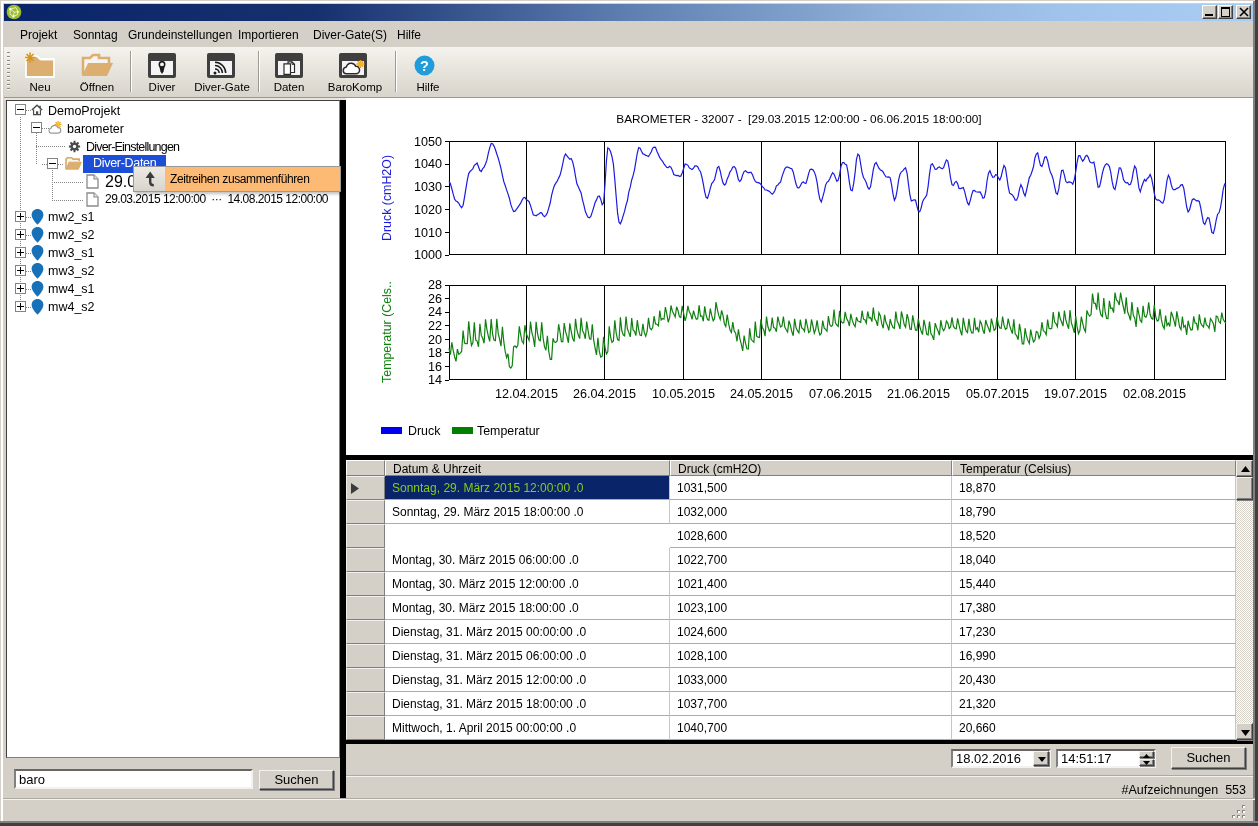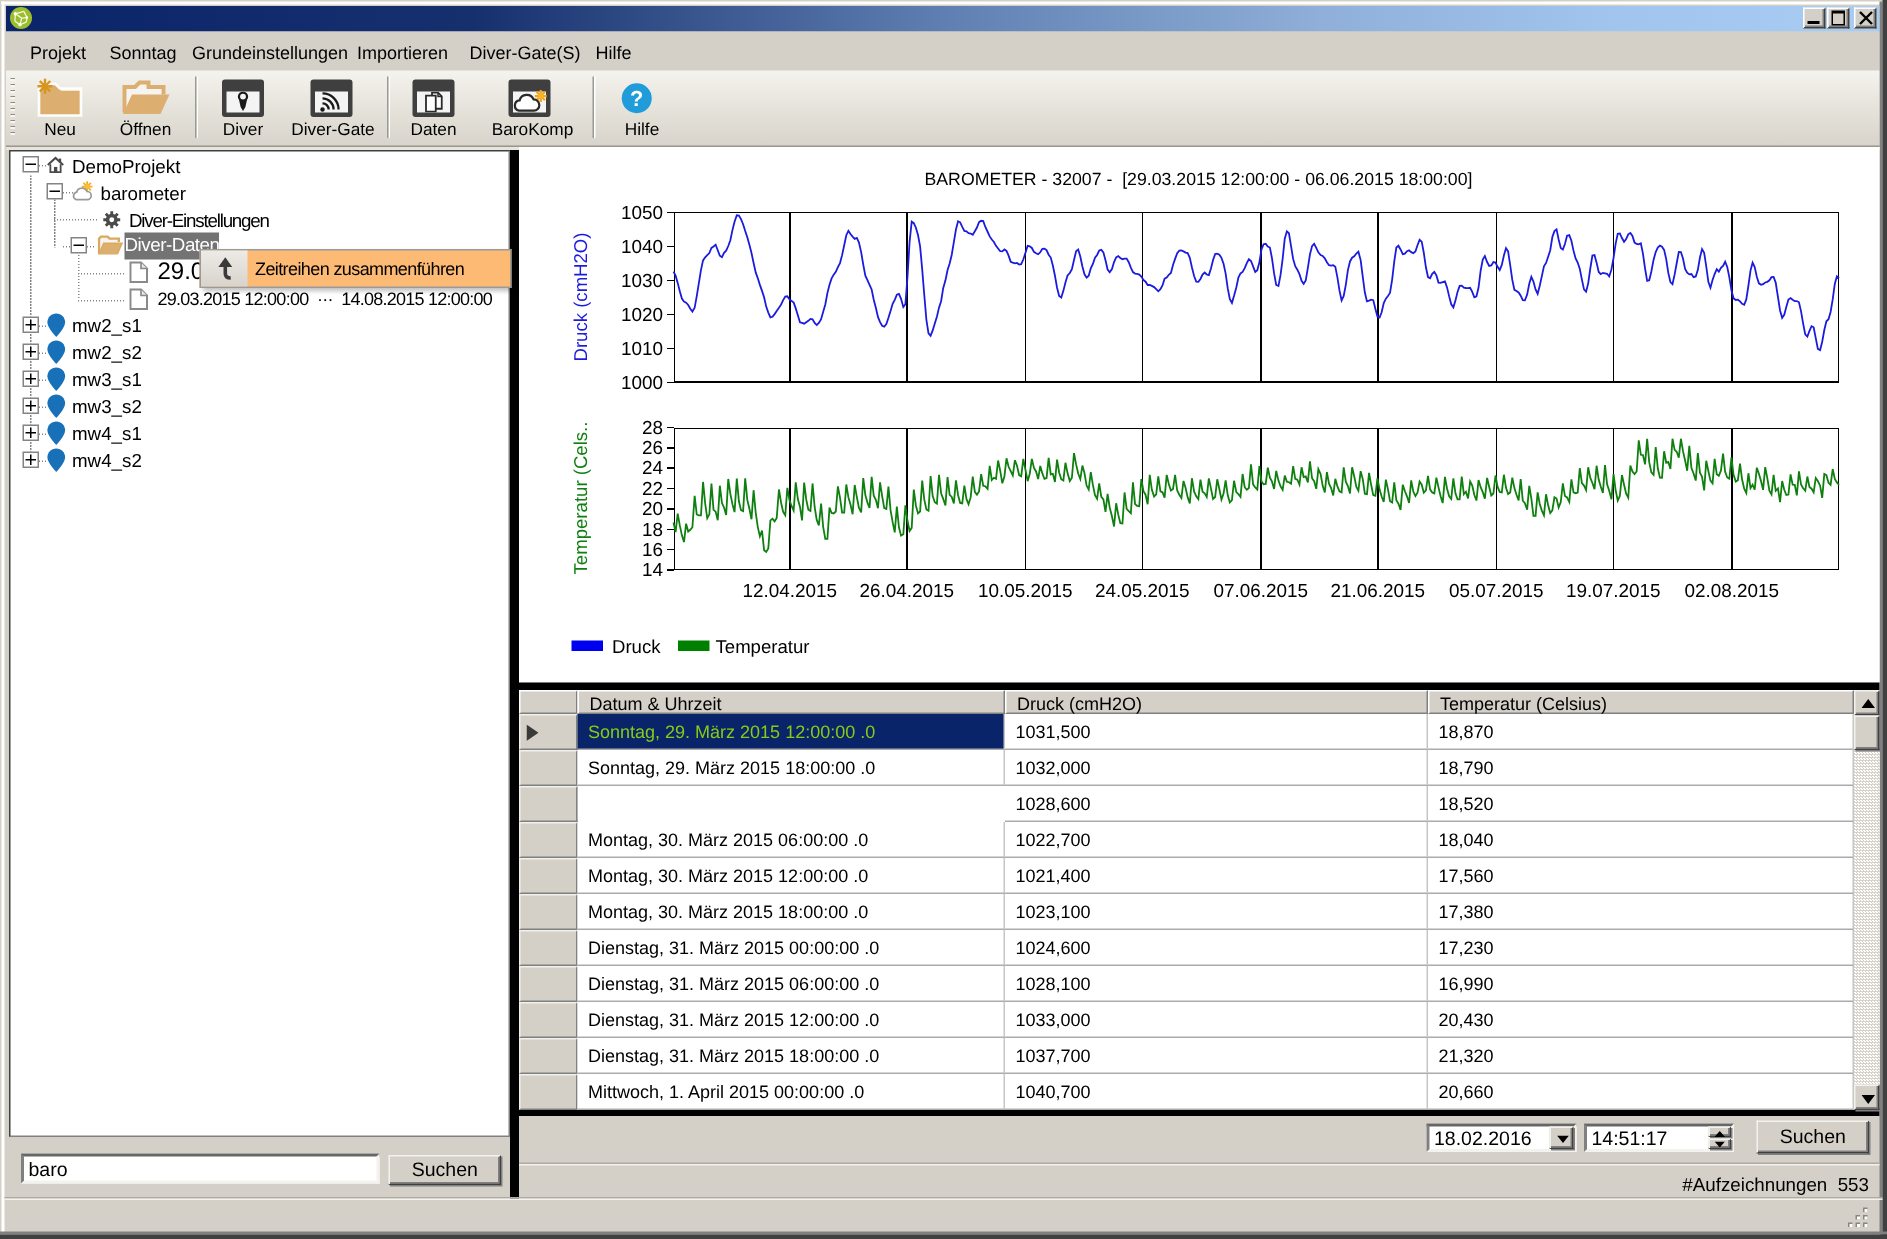--- a/index.html
+++ b/index.html
@@ -245,21 +245,21 @@
  <use href="#pin" y="18"></use>
     <use href="#pin" y="36"></use>
     <use href="#pin" y="54"></use>
     <use href="#pin" y="72"></use>
     <use href="#pin" y="90"></use>
 </svg>
 
 <div class="trow" style="left:48px;top:103px;line-height:17px">DemoProjekt</div>
 <div class="trow" style="left:67px;top:121px;line-height:17px">barometer</div>
 <div class="trow" style="left:86px;top:139px;line-height:17px;letter-spacing:-0.8px">Diver-Einstellungen</div>
-<div class="trow" style="left:83px;top:155px;line-height:17px;background:#737373;color:#fff;padding:0 0;letter-spacing:-0.3px">Diver-Daten</div>
+<div class="trow" style="left:83px;top:155px;line-height:17px;background:#1d4ed8;color:#fff;padding:0 10px;letter-spacing:-0.3px">Diver-Daten</div>
 <div class="trow" style="left:105px;top:173px;line-height:17px;font-size:16px">29.03</div>
 <div class="trow" style="left:105px;top:191px;line-height:17px;font-size:12px;letter-spacing:-0.5px">29.03.2015 12:00:00&nbsp; ··· &nbsp;14.08.2015 12:00:00</div>
 <div class="trow" style="left:48px;top:209px;line-height:17px">mw2_s1</div>
 <div class="trow" style="left:48px;top:227px;line-height:17px">mw2_s2</div>
 <div class="trow" style="left:48px;top:245px;line-height:17px">mw3_s1</div>
 <div class="trow" style="left:48px;top:263px;line-height:17px">mw3_s2</div>
 <div class="trow" style="left:48px;top:281px;line-height:17px">mw4_s1</div>
 <div class="trow" style="left:48px;top:299px;line-height:17px">mw4_s2</div>
 
 <div class="abs" style="left:133px;top:166px;width:208px;height:26px;background:#fdba74;border:1px solid #9a9a9a;box-shadow:2px 2px 3px rgba(0,0,0,0.25);z-index:30">
@@ -367,21 +367,21 @@
 <div class="rsel" style="left:0;top:64px"></div>
 <div class="cell" style="left:324px;top:64px;width:282px">1028,600</div>
 <div class="cell" style="left:606px;top:64px;width:284px">18,520</div>
 <div class="rsel" style="left:0;top:88px"></div>
 <div class="cell" style="left:39px;top:88px;width:285px">Montag, 30. März 2015 06:00:00 .0</div>
 <div class="cell" style="left:324px;top:88px;width:282px">1022,700</div>
 <div class="cell" style="left:606px;top:88px;width:284px">18,040</div>
 <div class="rsel" style="left:0;top:112px"></div>
 <div class="cell" style="left:39px;top:112px;width:285px">Montag, 30. März 2015 12:00:00 .0</div>
 <div class="cell" style="left:324px;top:112px;width:282px">1021,400</div>
-<div class="cell" style="left:606px;top:112px;width:284px">17,560</div>
+<div class="cell" style="left:606px;top:112px;width:284px">15,440</div>
 <div class="rsel" style="left:0;top:136px"></div>
 <div class="cell" style="left:39px;top:136px;width:285px">Montag, 30. März 2015 18:00:00 .0</div>
 <div class="cell" style="left:324px;top:136px;width:282px">1023,100</div>
 <div class="cell" style="left:606px;top:136px;width:284px">17,380</div>
 <div class="rsel" style="left:0;top:160px"></div>
 <div class="cell" style="left:39px;top:160px;width:285px">Dienstag, 31. März 2015 00:00:00 .0</div>
 <div class="cell" style="left:324px;top:160px;width:282px">1024,600</div>
 <div class="cell" style="left:606px;top:160px;width:284px">17,230</div>
 <div class="rsel" style="left:0;top:184px"></div>
 <div class="cell" style="left:39px;top:184px;width:285px">Dienstag, 31. März 2015 06:00:00 .0</div>

